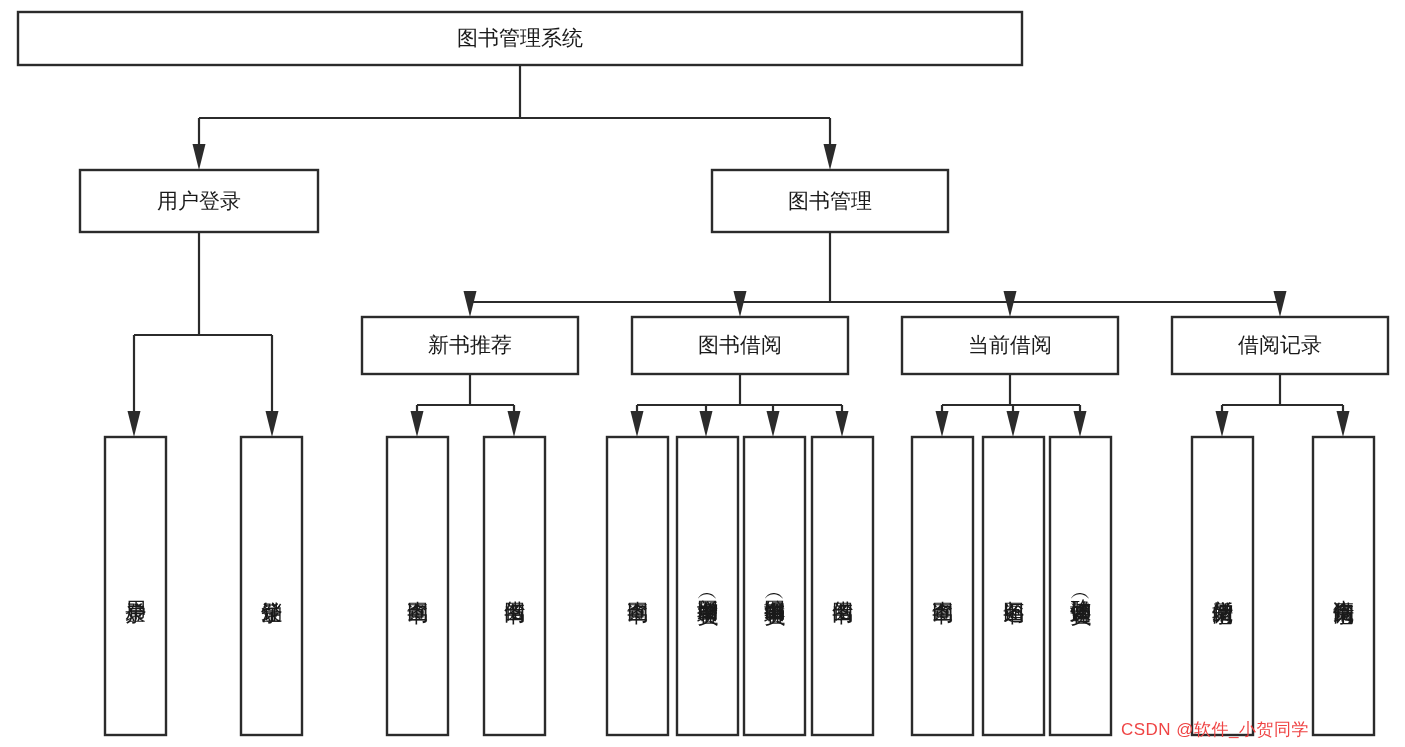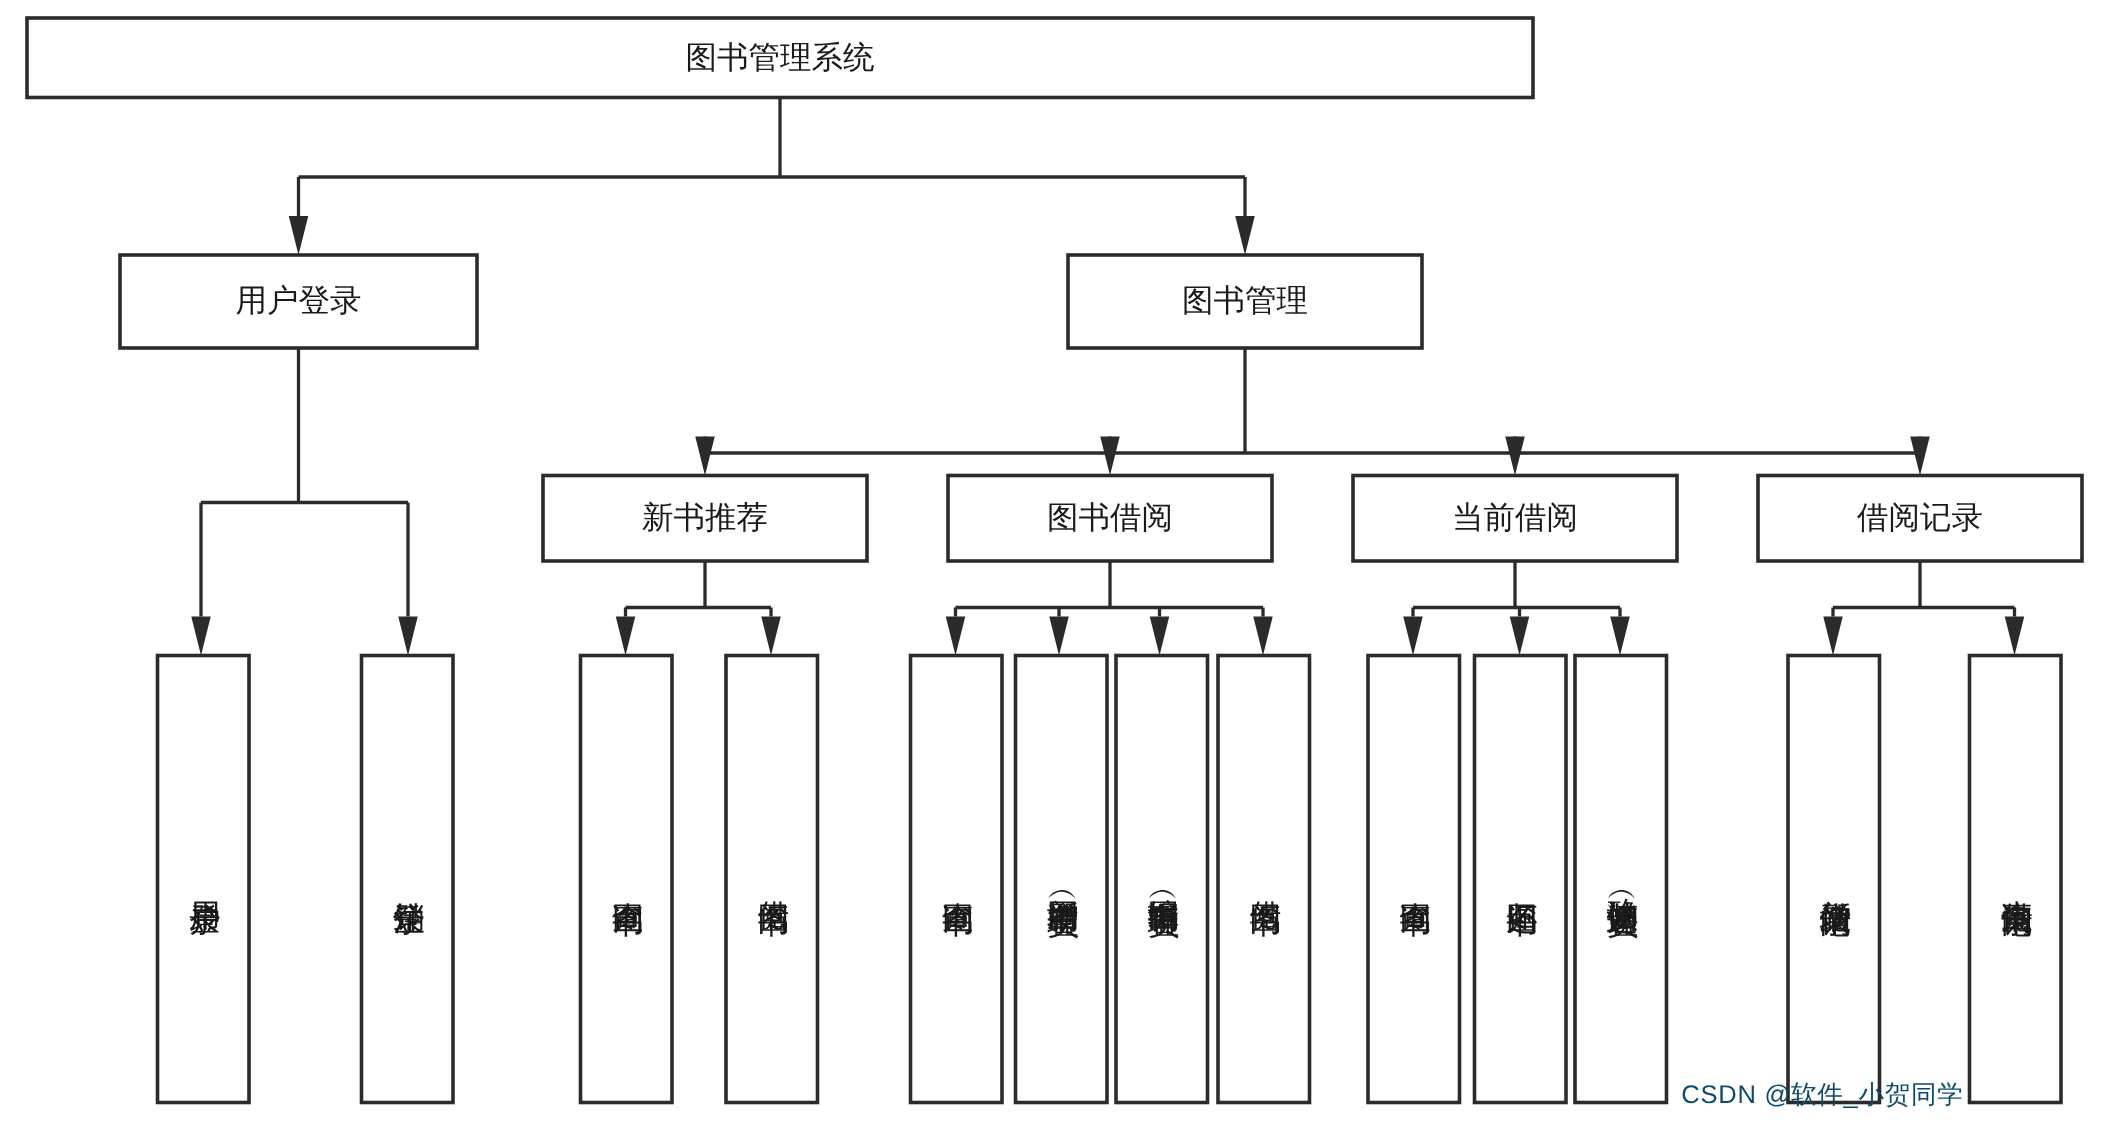--- a/index.html
+++ b/index.html
@@ -66,21 +66,21 @@
     white-space: nowrap;
     pointer-events: none;
     box-sizing: border-box;
   }
   .watermark {
     position: absolute;
     right: 8px;
     bottom: 6px;
     font-family: "Liberation Sans", "DejaVu Sans", sans-serif;
     font-size: 17px;
-    color: #0c4a6e;
+    color: #ef4444;
     letter-spacing: 0.5px;
     user-select: none;
   }
 </style>
 </head>
 <body>
 
 <div id="diagram-root">
   <svg id="flowchart" viewBox="0 0 1405 747">
     <g id="connector-layer">

